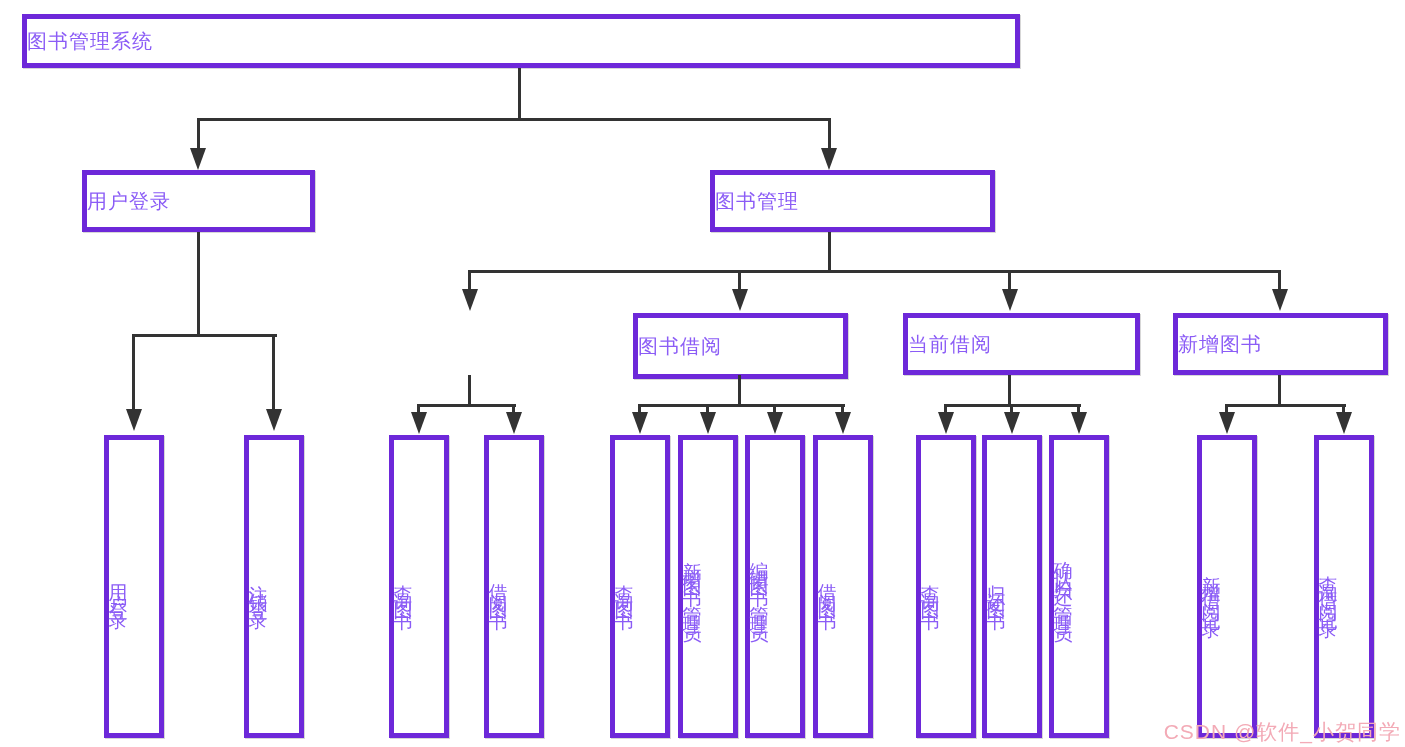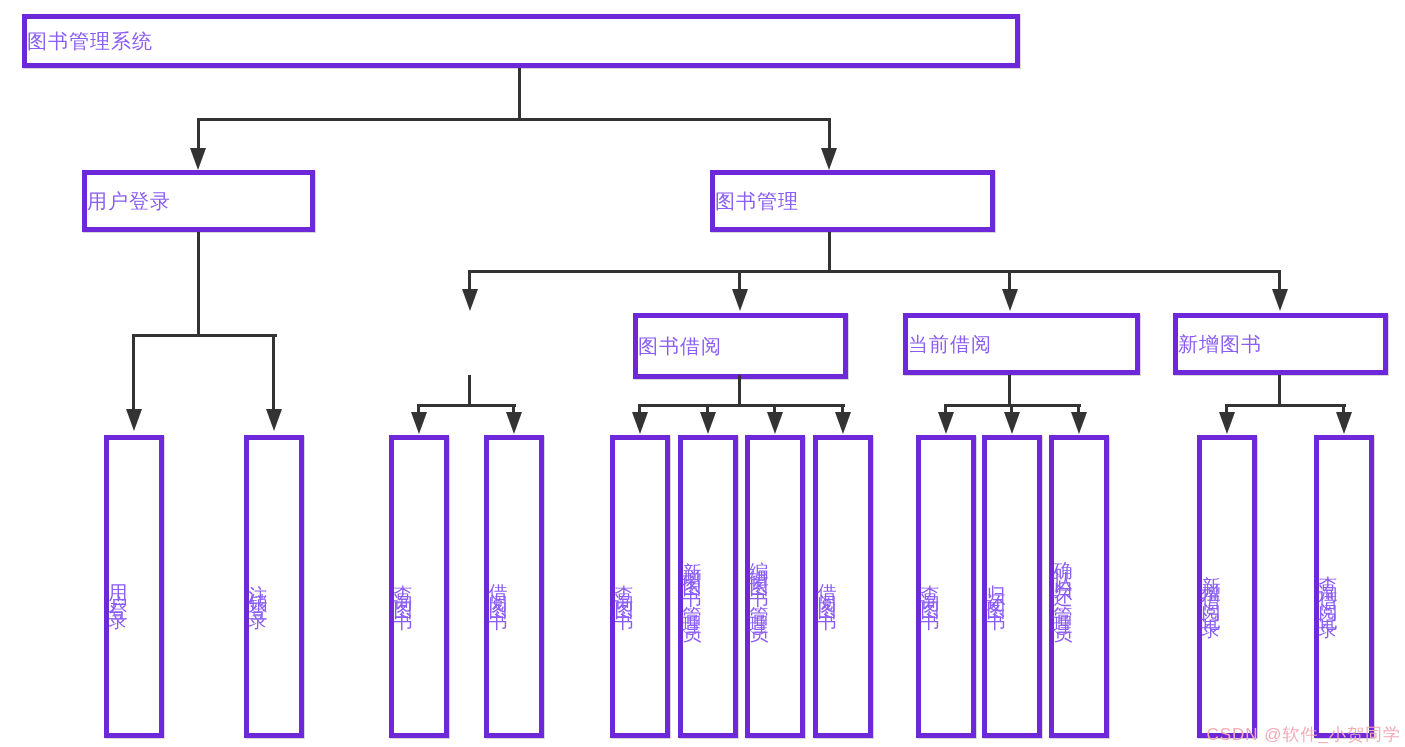--- a/index.html
+++ b/index.html
@@ -45,21 +45,21 @@
     position: absolute;
     width: 0; height: 0;
     border-left: 8px solid transparent;
     border-right: 8px solid transparent;
     border-top: 22px solid #333333;
   }
   .watermark {
     position: absolute;
     right: 4px;
     bottom: 1px;
-    font-size: 17px;
+    font-size: 21px;
     color: #f3aab6;
     letter-spacing: 1px;
     pointer-events: none;
   }
 </style>
 </head>
 <body>
 
 <div id="canvas">
 

